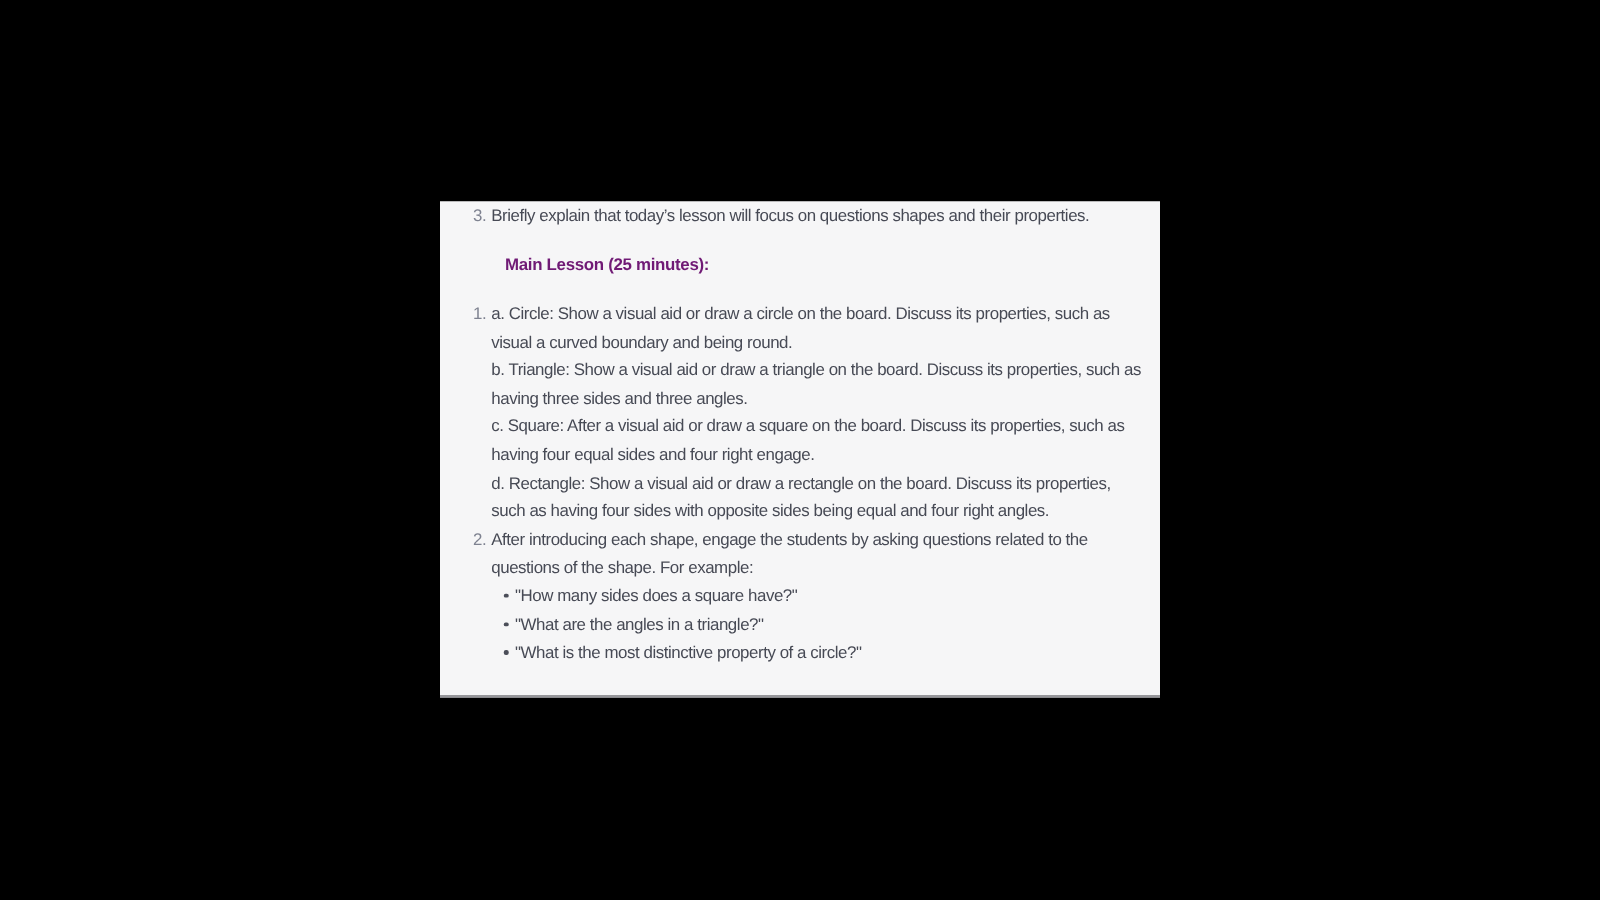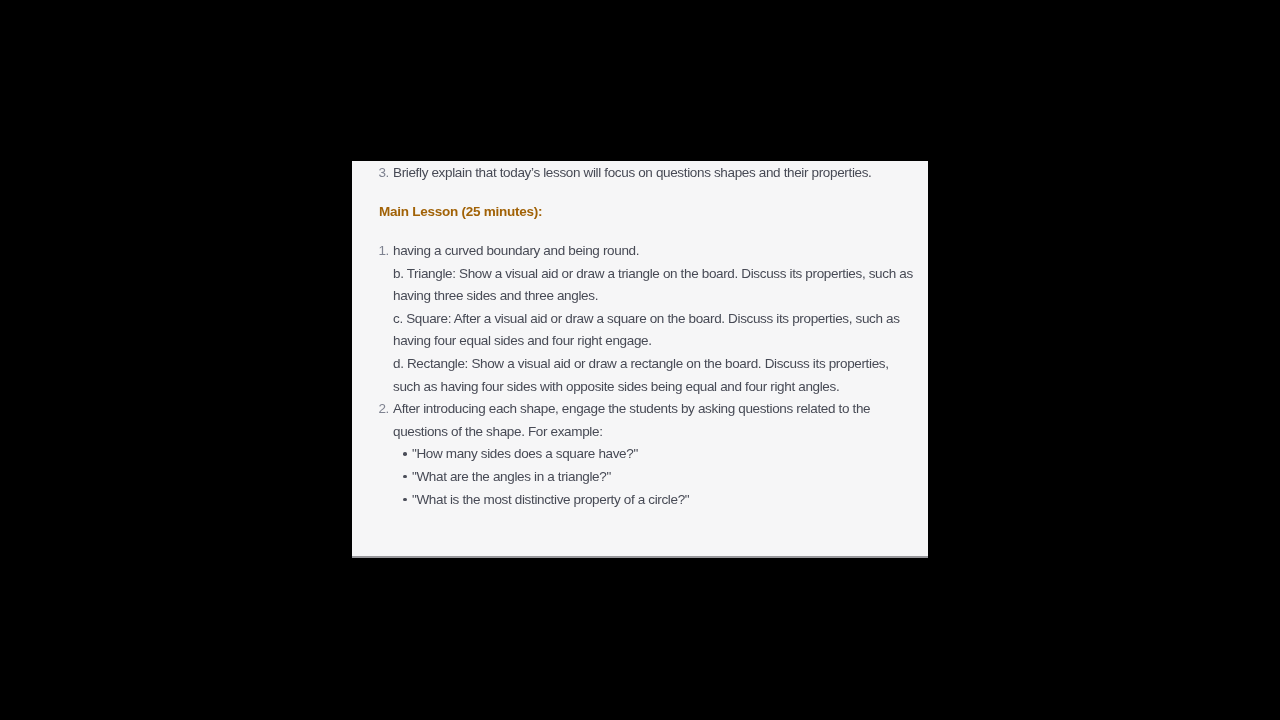--- a/index.html
+++ b/index.html
@@ -40,23 +40,23 @@
     position: absolute;
     left: 0;
     top: 0;
     width: 37px;
     text-align: right;
     color: #7e8290;
   }
   .line { white-space: nowrap; }
   .heading {
     margin: 16.4px 0 16.4px 0;
-    padding-left: 27px;
+    padding-left: 52px;
     font-weight: bold;
-    color: #a16207;
+    color: #701a75;
     letter-spacing: -0.25px;
   }
   .bullet {
     position: relative;
     padding-left: 19px;
   }
   .dot {
     position: absolute;
     left: 10px;
     top: 9px;
@@ -78,21 +78,22 @@
         <div class="body">
           <div class="line">Briefly explain that today’s lesson will focus on questions shapes and their properties.</div>
         </div>
       </div>
 
       <div class="heading">Main Lesson (25 minutes):</div>
 
       <div class="li">
         <span class="marker">1.</span>
         <div class="body">
-          <div class="line">having a curved boundary and being round.</div>
+          <div class="line">a. Circle: Show a visual aid or draw a circle on the board. Discuss its properties, such as</div>
+          <div class="line">visual a curved boundary and being round.</div>
           <div class="line">b. Triangle: Show a visual aid or draw a triangle on the board. Discuss its properties, such as</div>
           <div class="line">having three sides and three angles.</div>
           <div class="line">c. Square: After a visual aid or draw a square on the board. Discuss its properties, such as</div>
           <div class="line">having four equal sides and four right engage.</div>
           <div class="line">d. Rectangle: Show a visual aid or draw a rectangle on the board. Discuss its properties,</div>
           <div class="line">such as having four sides with opposite sides being equal and four right angles.</div>
         </div>
       </div>
 
       <div class="li">

